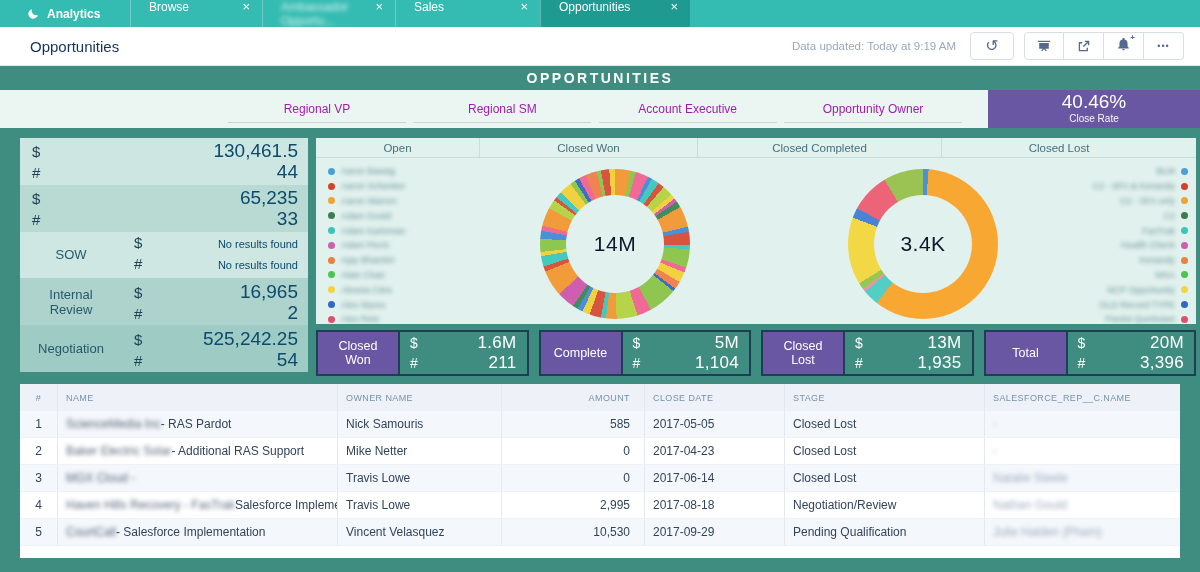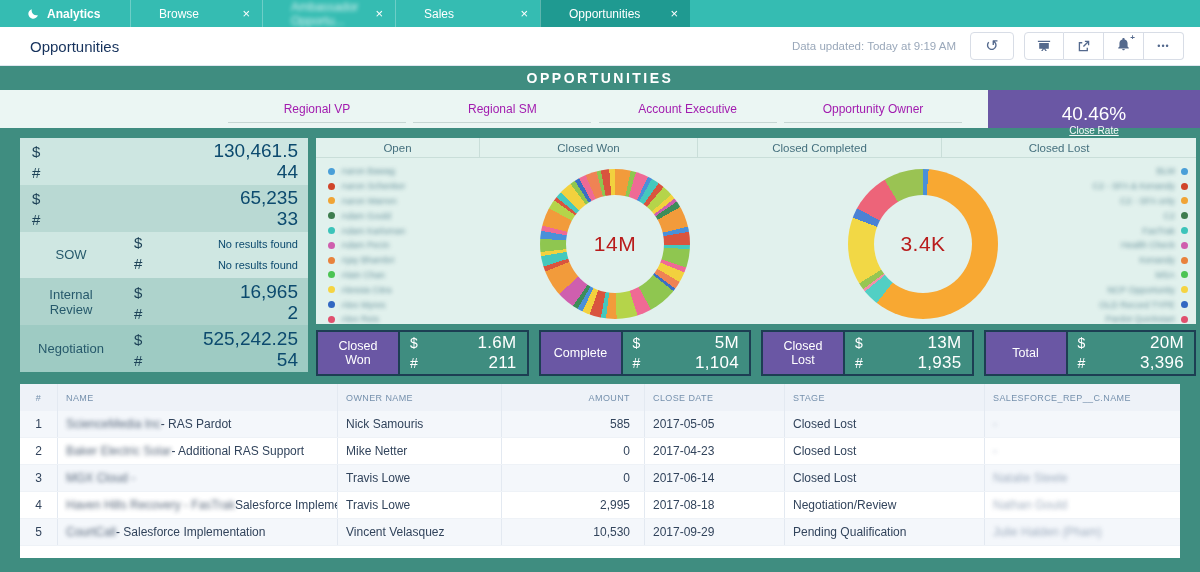--- a/index.html
+++ b/index.html
@@ -3,21 +3,21 @@
 <meta charset="utf-8">
 <style>
   * { box-sizing: border-box; margin: 0; padding: 0; }
   html,body { width:1200px; height:572px; }
   body { font-family:"Liberation Sans", sans-serif; }
   .page { position:relative; width:1200px; height:572px; background:#3f8d80; overflow:hidden; }
 
   
   .tabbar { position:absolute; left:0; top:0; width:1200px; height:27px; background:#35bcb2; display:flex; color:#fff; }
   .brand { width:130px; display:flex; align-items:center; gap:7px; padding-left:26px; font-size:12px; font-weight:700; }
-  .tab { display:flex; align-items:center; justify-content:space-between; padding:0 12px 0 28px; font-size:12px; border-left:1px solid rgba(255,255,255,.28); }
+  .tab { display:flex; align-items:flex-start; justify-content:space-between; padding:0 12px 0 18px; font-size:12px; border-left:1px solid rgba(255,255,255,.28); }
   .tab.active { background:#1f9a91; }
   .tab .x { font-size:13px; line-height:1; margin-left:10px; }
   .w132{width:132px} .w133{width:133px} .w145{width:145px} .w150{width:150px}
 
   
   .header { position:absolute; left:0; top:27px; width:1200px; height:39px; background:#fff; border-bottom:1px solid #dfe7f0; display:flex; align-items:center; }
   .title { margin-left:30px; font-size:15px; color:#16325c; }
   .header-right { margin-left:auto; display:flex; align-items:center; margin-right:16px; }
   .updated { font-size:11.5px; color:#9aa8ba; margin-right:14px; }
   .btn { height:28px; width:40px; display:flex; align-items:center; justify-content:center; border:1px solid #d8dde6; background:#fff; color:#54698d; }
@@ -31,22 +31,22 @@
   .bellwrap { position:relative; }
   .bellplus { position:absolute; top:-4px; right:-5px; font-size:8px; font-weight:700; }
 
   
   .banner { position:absolute; left:0; top:66px; width:1200px; height:24px; background:#3f8d80; color:#fff; display:flex; align-items:center; justify-content:center; font-size:14px; font-weight:600; letter-spacing:2.5px; }
   .filterbar { position:absolute; left:0; top:90px; width:988px; height:38px; background:#ebf6f3; }
   .filters { position:absolute; left:228px; top:0; width:734px; height:38px; display:flex; justify-content:space-between; }
   .filter { width:178px; position:relative; display:flex; align-items:center; justify-content:center; font-size:12px; color:#a21caf; }
   .filter::after { content:""; position:absolute; left:0; right:0; bottom:5px; border-bottom:1px solid #c6d6d3; }
   .closerate { position:absolute; left:988px; top:90px; width:212px; height:38px; background:#6a57a4; color:#fff; text-align:center; }
-  .cr-val { font-size:19px; line-height:22px; margin-top:13px; }
-  .cr-label { font-size:10px; line-height:12px; opacity:.95;text-decoration:underline; }
+  .cr-val { font-size:19px; line-height:22px; margin-top:1px; }
+  .cr-label { font-size:10px; line-height:12px; opacity:.95; }
 
   
   .metrics { position:absolute; left:20px; top:138px; width:288px; height:234px; display:flex; flex-direction:column; }
   .metric-row { flex:1; display:flex; }
   .metric-stage { width:102px; display:flex; align-items:center; justify-content:center; text-align:center; font-size:13px; color:#26596b; padding:0 8px; }
   .metric-vals { flex:1; display:flex; flex-direction:column; justify-content:center; padding:2px 10px 2px 12px; }
   .metric-line { display:flex; justify-content:space-between; align-items:baseline; height:21px; }
   .metric-sym { font-size:15px; color:#1d4257; }
   .metric-val { font-size:19px; color:#0c4a6e; }
   .metric-row[data-size="empty"] .metric-val { font-size:11px; }
@@ -57,21 +57,21 @@
   .chead { display:flex; align-items:center; justify-content:center; font-size:11.5px; color:#45707e; border-right:1px solid #c9ded9; }
   .ch1{width:164px}.ch2{width:218px}.ch3{width:244px}.ch4{width:234px;border-right:none}
   .legend { position:absolute; top:26px; }
   .legend-left { left:12px; }
   .legend-right { right:8px; }
   .legend-item { display:flex; align-items:center; gap:6px; height:14.8px; font-size:9px; color:#4f7d8a; }
   .legend-right .legend-item { justify-content:flex-end; }
   .dot { width:7px; height:7px; border-radius:50%; flex:none; }
   .redact { filter:blur(2px); opacity:.8; }
   .donut { position:absolute; width:150px; height:150px; border-radius:50%; display:flex; align-items:center; justify-content:center; }
-  .donut-hole { width:98px; height:98px; border-radius:50%; background:#e1f1ed; display:flex; align-items:center; justify-content:center; font-size:21px; color:#b91c1c; letter-spacing:.5px; }
+  .donut-hole { width:98px; height:98px; border-radius:50%; background:#e1f1ed; display:flex; align-items:center; justify-content:center; font-size:21px; color:#0f172a; letter-spacing:.5px; }
   .donut-won { left:224px; top:31px; }
   .donut-completed { left:532px; top:31px; }
 
   
   .kpis { position:absolute; left:316px; top:330px; width:880px; height:46px; display:flex; gap:10px; }
   .kpi { flex:1; display:flex; border:2px solid #1d3e53; background:#3f8d80; }
   .kpi-label { width:80px; background:#6a57a4; color:#fff; display:flex; align-items:center; justify-content:center; text-align:center; font-size:12.5px; line-height:14px; padding:0 8px; }
   .kpi-vals { flex:1; border-left:2px solid #1d3e53; color:#fff; display:flex; flex-direction:column; justify-content:center; padding:0 10px; }
   .kpi-line { display:flex; justify-content:space-between; align-items:baseline; height:20px; }
   .kpi-sym { font-size:14px; }

